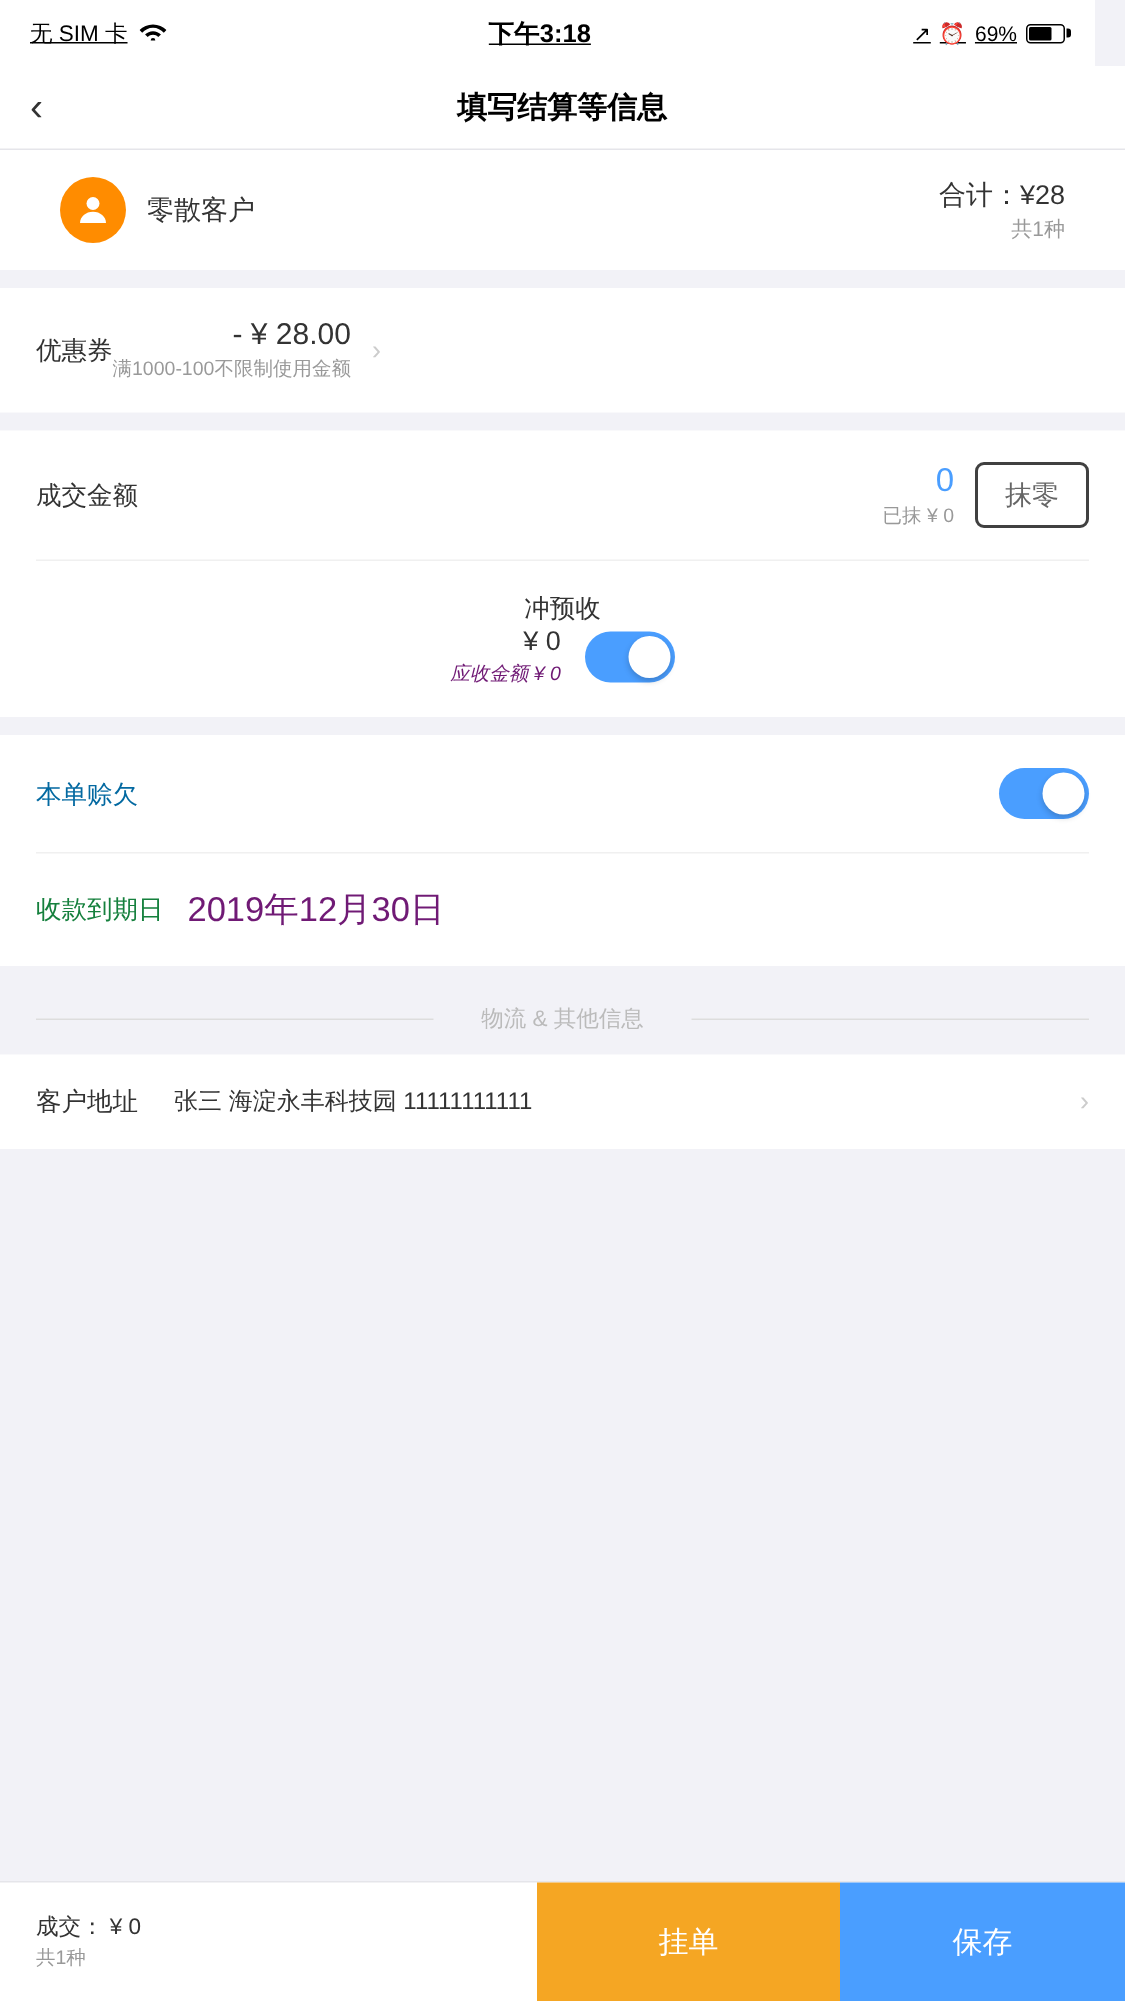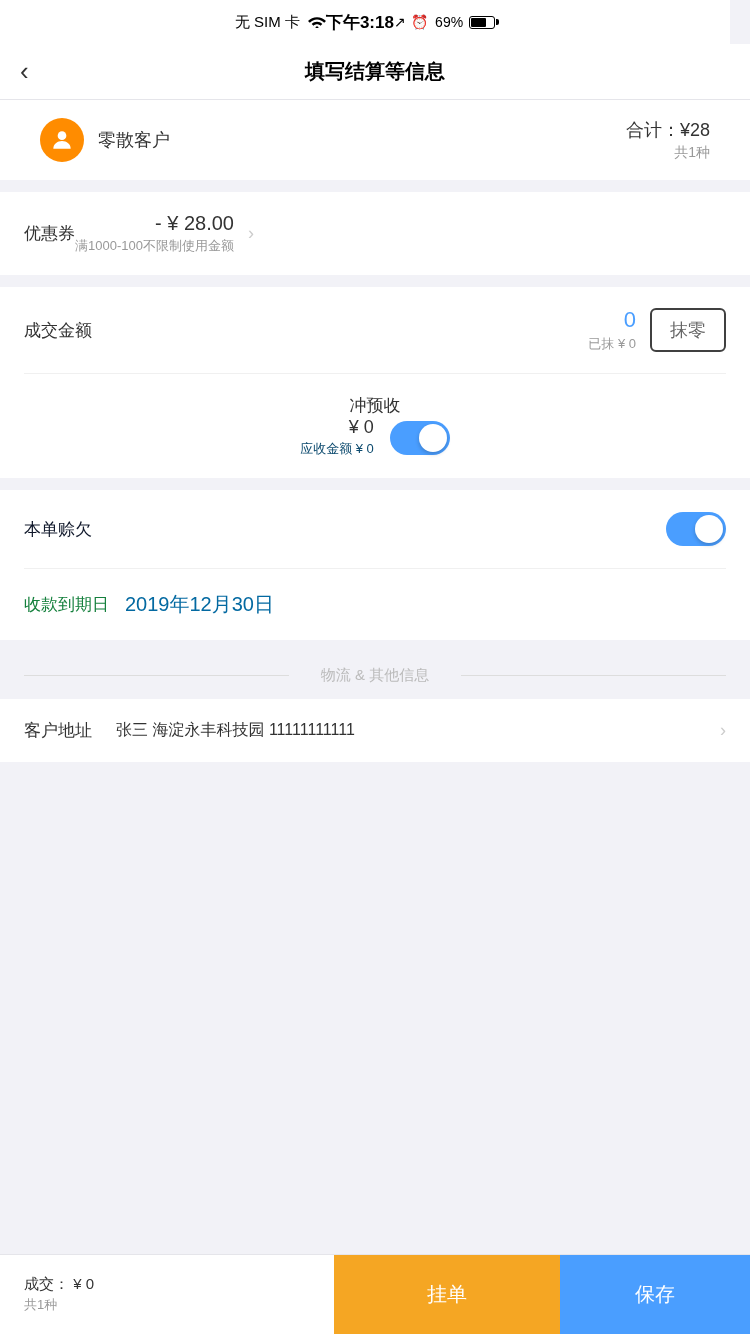--- a/index.html
+++ b/index.html
@@ -13,24 +13,25 @@
       overflow-x: hidden;
     }
 
     
     .status-bar {
       width: 730px;
       height: 44px;
       background: #fff;
       display: flex;
       align-items: center;
-      justify-content: center;
+      justify-content: space-between;
       padding: 0 20px;
       font-size: 15px;
       font-weight: 500;
+      text-decoration: underline;
     }
     .status-left { display: flex; align-items: center; gap: 8px; }
     .status-center { font-size: 17px; font-weight: 600; }
     .status-right { display: flex; align-items: center; gap: 6px; font-size: 14px; }
     .battery {
       width: 26px; height: 13px;
       border: 1.5px solid #000;
       border-radius: 3px;
       position: relative;
       display: inline-flex;
@@ -221,22 +222,23 @@
     }
     .advance-values {
       text-align: right;
     }
     .advance-amount {
       font-size: 18px;
       color: #333;
     }
     .advance-receivable {
       font-size: 13px;
-      color: #0c4a6e;
+      color: #701a75;
       margin-top: 2px;
+      font-style: italic;
     }
 
     
     .toggle {
       width: 60px;
       height: 34px;
       border-radius: 17px;
       background: #4a9eff;
       position: relative;
       cursor: pointer;
@@ -260,37 +262,37 @@
     }
     .credit-row {
       padding: 22px 0;
       display: flex;
       align-items: center;
       justify-content: space-between;
       border-bottom: 1px solid #f0f0f0;
     }
     .credit-label {
       font-size: 17px;
-      color: #0f172a;
+      color: #0369a1;
     }
 
     
     .due-date-row {
       padding: 22px 0;
       display: flex;
       align-items: center;
       gap: 16px;
     }
     .due-date-label {
       font-size: 17px;
       color: #15803d;
     }
     .due-date-value {
-      font-size: 20px;
-      color: #0369a1;
+      font-size: 23px;
+      color: #701a75;
     }
 
     
     .divider-section {
       background: #f2f2f7;
       padding: 14px 24px;
       margin-bottom: 0;
     }
     .divider-with-text {
       display: flex;
@@ -345,21 +347,21 @@
     .bottom-transaction {
       font-size: 15px;
       color: #333;
     }
     .bottom-count {
       font-size: 13px;
       color: #999;
       margin-top: 2px;
     }
     .btn-hold {
-      width: 226px;
+      width: 202px;
       height: 80px;
       background: #f5a623;
       display: flex;
       align-items: center;
       justify-content: center;
       font-size: 20px;
       color: #fff;
       font-weight: 500;
       cursor: pointer;
     }

